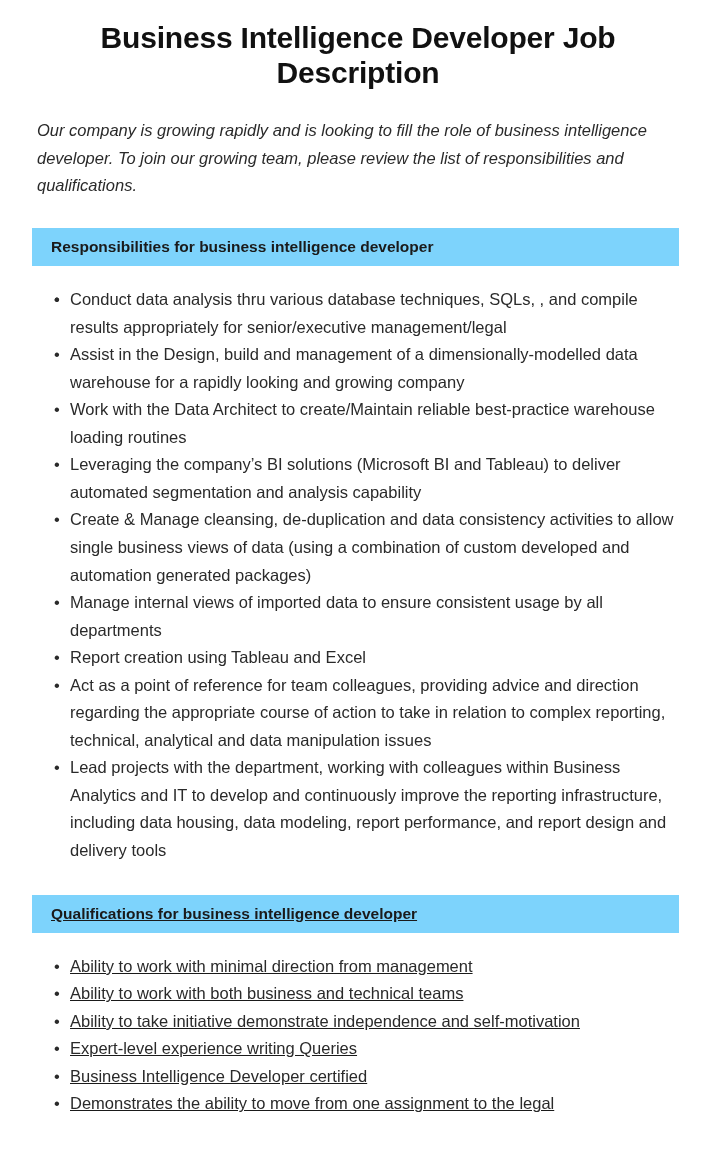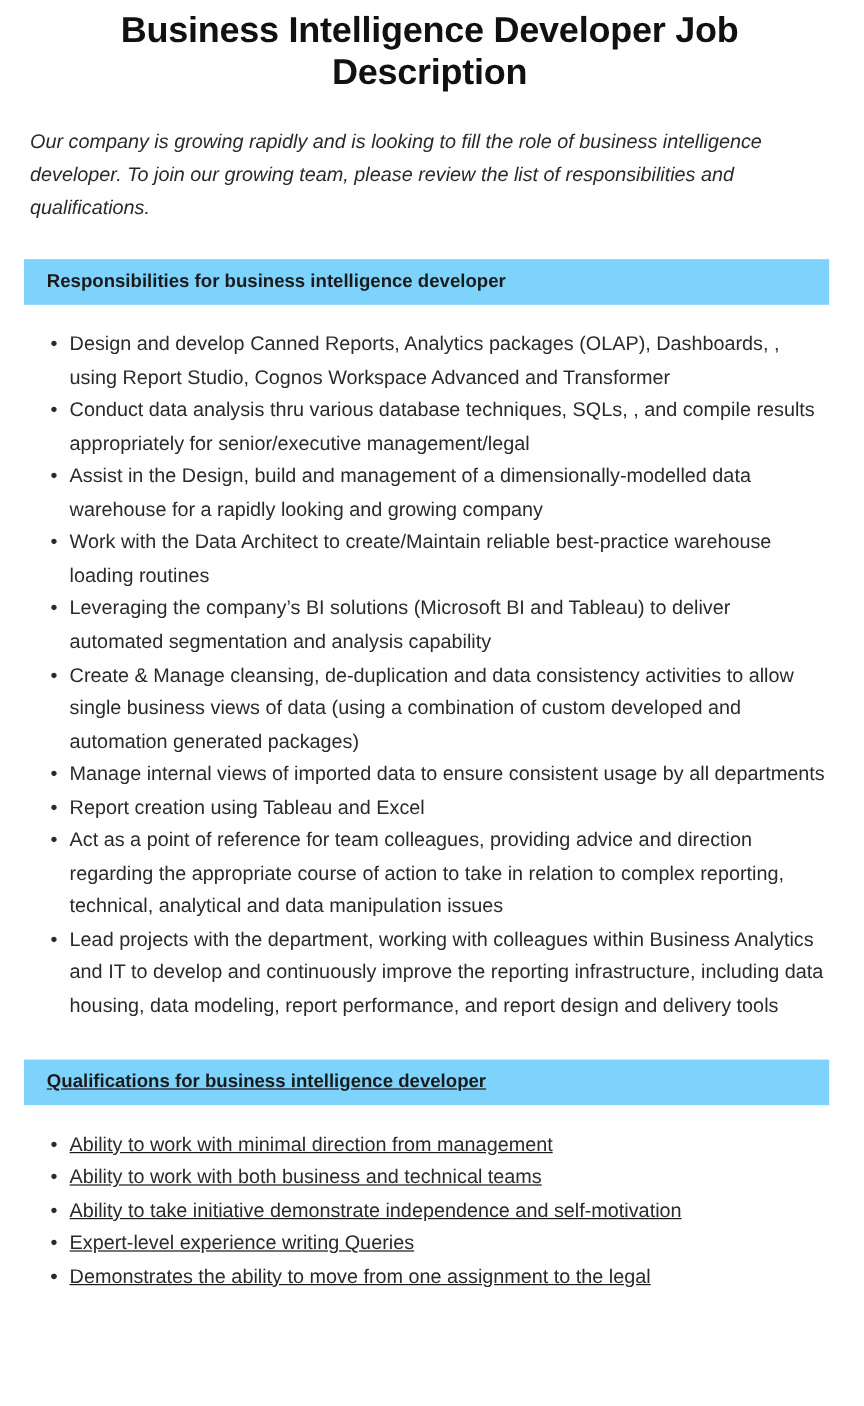--- a/index.html
+++ b/index.html
@@ -10,21 +10,21 @@
   body {
     width: 720px;
     min-height: 1172px;
     font-family: "Liberation Sans", sans-serif;
     color: #1a1a1a;
     -webkit-font-smoothing: antialiased;
   }
   .page {
     width: 716px;
     box-sizing: border-box;
-    padding: 0;
+    padding: 12px;
     position: relative;
   }
   .doc-title {
     font-size: 30px;
     font-weight: bold;
     line-height: 1.18;
     text-align: center;
     color: #111111;
     margin: 0;
     padding: 8px 58px 0 58px;
@@ -86,38 +86,38 @@
 
 <div class="page">
 
   <h1 class="doc-title">Business Intelligence Developer Job Description</h1>
 
   <p class="intro">Our company is growing rapidly and is looking to fill the role of business intelligence developer. To join our growing team, please review the list of responsibilities and qualifications.</p>
 
   <div class="section">
     <div class="section-header">Responsibilities for business intelligence developer</div>
     <ul class="bullet-list" id="responsibilities-list">
-        <li><span class="bullet-dot">•</span><span>Design and develop Canned Reports, Analytics packages (OLAP), Dashboards, , using Report Studio, Cognos Workspace Advanced and Transformer</span></li>
+        <li><span class="bullet-dot">•</span></li>
         <li><span class="bullet-dot">•</span><span>Conduct data analysis thru various database techniques, SQLs, , and compile results appropriately for senior/executive management/legal</span></li>
         <li><span class="bullet-dot">•</span><span>Assist in the Design, build and management of a dimensionally-modelled data warehouse for a rapidly looking and growing company</span></li>
         <li><span class="bullet-dot">•</span><span>Work with the Data Architect to create/Maintain reliable best-practice warehouse loading routines</span></li>
         <li><span class="bullet-dot">•</span><span>Leveraging the company’s BI solutions (Microsoft BI and Tableau) to deliver automated segmentation and analysis capability</span></li>
         <li><span class="bullet-dot">•</span><span>Create &amp; Manage cleansing, de-duplication and data consistency activities to allow single business views of data (using a combination of custom developed and automation generated packages)</span></li>
         <li><span class="bullet-dot">•</span><span>Manage internal views of imported data to ensure consistent usage by all departments</span></li>
         <li><span class="bullet-dot">•</span><span>Report creation using Tableau and Excel</span></li>
         <li><span class="bullet-dot">•</span><span>Act as a point of reference for team colleagues, providing advice and direction regarding the appropriate course of action to take in relation to complex reporting, technical, analytical and data manipulation issues</span></li>
         <li><span class="bullet-dot">•</span><span>Lead projects with the department, working with colleagues within Business Analytics and IT to develop and continuously improve the reporting infrastructure, including data housing, data modeling, report performance, and report design and delivery tools</span></li>
       </ul>
   </div>
 
   <div class="section qual-section">
     <div class="section-header">Qualifications for business intelligence developer</div>
     <ul class="bullet-list qual-list" id="qualifications-list">
         <li><span class="bullet-dot">•</span><span>Ability to work with minimal direction from management</span></li>
         <li><span class="bullet-dot">•</span><span>Ability to work with both business and technical teams</span></li>
         <li><span class="bullet-dot">•</span><span>Ability to take initiative demonstrate independence and self-motivation</span></li>
         <li><span class="bullet-dot">•</span><span>Expert-level experience writing Queries</span></li>
-        <li><span class="bullet-dot">•</span></li>
+        <li><span class="bullet-dot">•</span><span>Business Intelligence Developer certified</span></li>
         <li><span class="bullet-dot">•</span><span>Demonstrates the ability to move from one assignment to the legal</span></li>
       </ul>
   </div>
 
 </div>
 
 </body></html>

